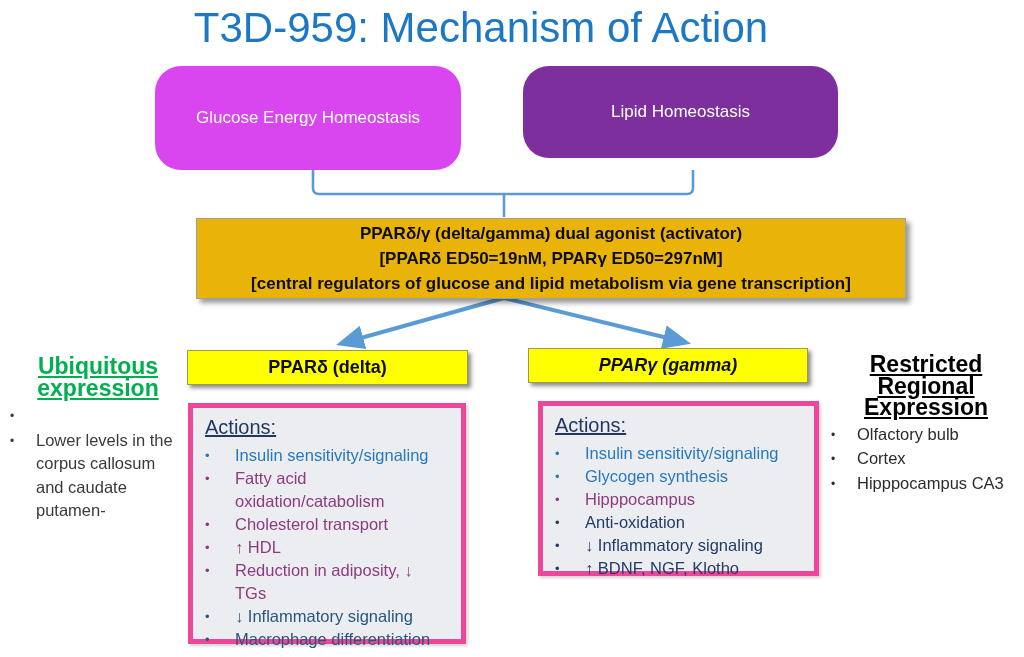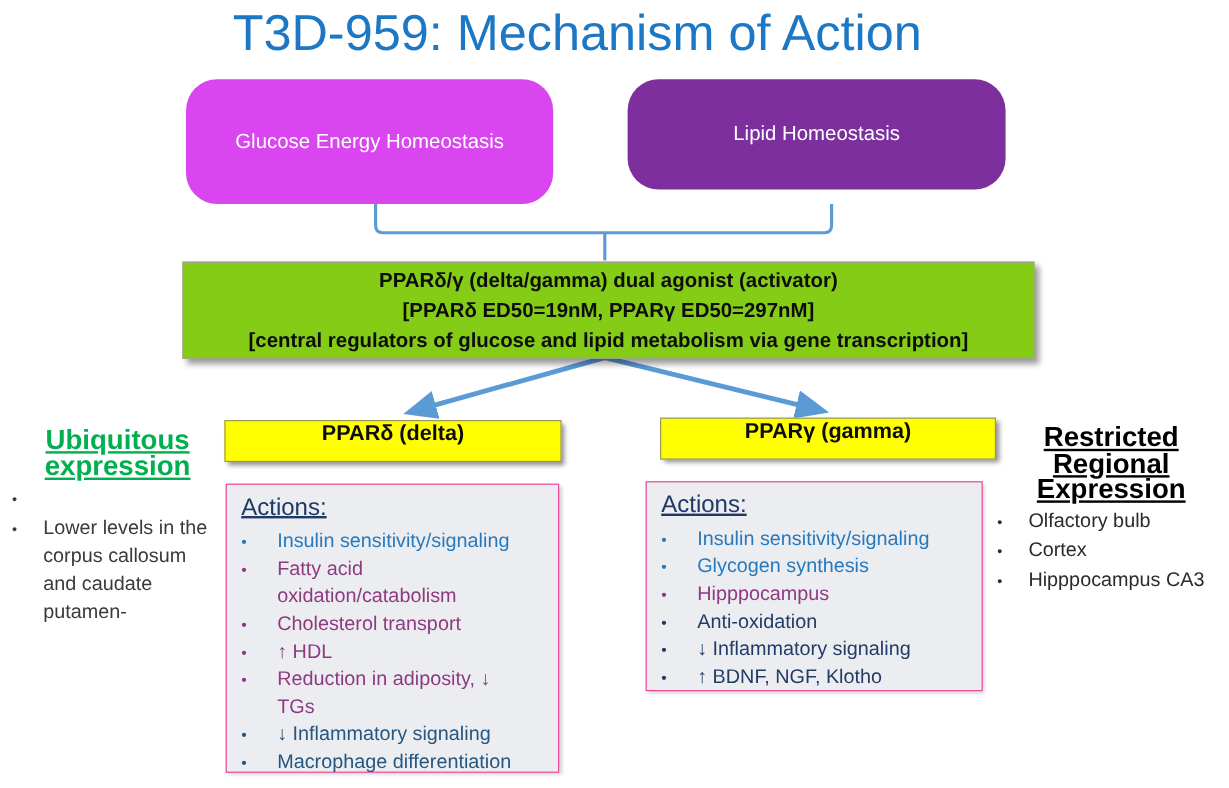--- a/index.html
+++ b/index.html
@@ -26,27 +26,27 @@
   #agonist-box{
     left:152px;top:218px;width:708px;height:79px;
     border:1px solid #a0a0a0;box-shadow:4px 4px 5px rgba(0,0,0,0.40);
     font-weight:bold;color:#0d0d0d;font-size:17px;line-height:25px;
     text-align:center;display:flex;flex-direction:column;justify-content:center;
   }
   
   .yellow-header{
     border:1px solid #9a9a55;box-shadow:3px 3px 4px rgba(0,0,0,0.45);
     font-weight:bold;color:#0d0d0d;font-size:18px;
-    display:flex;justify-content:center;
+    display:flex;align-items:center;justify-content:center;
   }
   #delta-header{left:187px;top:350px;width:279px;height:33px;}
-  #gamma-header{left:550px;top:348px;width:278px;height:33px;}
+  #gamma-header{left:528px;top:348px;width:278px;height:33px;font-style:italic;}
   
   .actions-box{
-    border:1px solid #ec4899;box-shadow:2px 2px 3px rgba(0,0,0,0.18);
+    border:5px solid #ec4899;box-shadow:2px 2px 3px rgba(0,0,0,0.18);
     padding:8px 22px 0 12px;box-sizing:border-box;
   }
   #delta-actions{left:188px;top:403px;width:278px;height:241px;}
   #gamma-actions{left:538px;top:401px;width:281px;height:175px;}
   .actions-title{
     font-size:20px;text-decoration:underline;margin:0 0 5px 0;font-weight:400;
   }
   ul.actions-list{list-style:none;margin:0;padding:0;}
   ul.actions-list li{
     display:flex;font-size:16.5px;line-height:23px;
@@ -88,21 +88,21 @@
 
   <div id="title" class="abs" style="color: rgb(28, 119, 196);">T3D-959: Mechanism of Action</div>
 
   <div id="glucose-box" class="abs topbox" style="background: #d946ef;">
     <span>Glucose Energy Homeostasis</span>
   </div>
   <div id="lipid-box" class="abs topbox" style="background: rgb(124, 47, 157);">
     <span>Lipid Homeostasis</span>
   </div>
 
-  <div id="agonist-box" class="abs" style="background: #84cc16;">
+  <div id="agonist-box" class="abs" style="background: #eab308; margin-left: 44px;">
     <div>PPARδ/γ (delta/gamma) dual agonist (activator)</div>
     <div>[PPARδ ED50=19nM, PPARγ ED50=297nM]</div>
     <div>[central regulators of glucose and lipid metabolism via gene transcription]</div>
   </div>
 
   <div id="delta-header" class="abs yellow-header" style="background: rgb(255, 255, 0);">
     <span>PPARδ (delta)</span>
   </div>
   <div id="gamma-header" class="abs yellow-header" style="background: rgb(255, 255, 0);">
     <span>PPARγ (gamma)</span>

